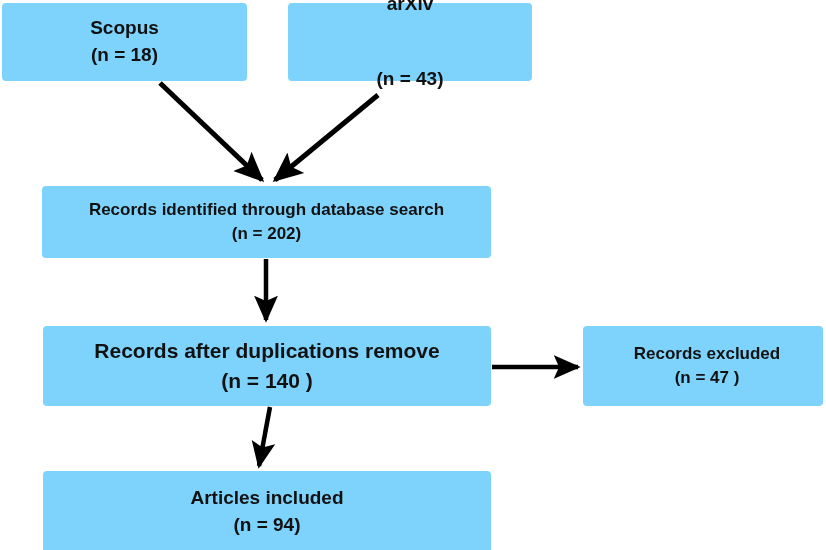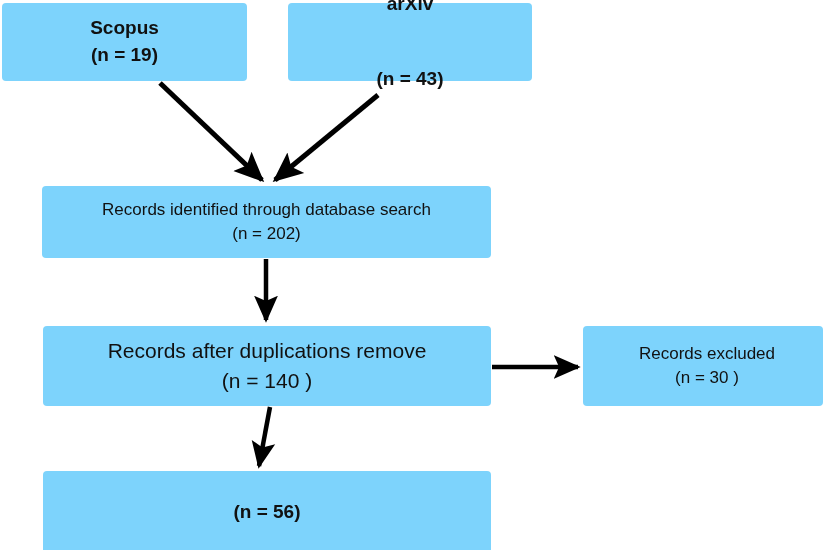--- a/index.html
+++ b/index.html
@@ -27,21 +27,21 @@
     color: #111111;
     text-align: center;
     line-height: 1.42;
   }
   .node .line1,
   .node .line2 {
     display: block;
     white-space: pre;
   }
   .bold { font-weight: bold; }
-  .regular { font-weight: normal; }
+  .regular { font-weight: bold; }
 
   
   #node-scopus   { left: 2px;   top: 3px;   width: 245px; height: 78px;  font-size: 19px; }
   #node-arxiv    { left: 288px; top: 3px;   width: 244px; height: 78px;  font-size: 19px; gap: 48px; }
   #node-identified { left: 42px;  top: 186px; width: 449px; height: 72px;  font-size: 17px; }
   #node-dedup    { left: 43px;  top: 326px; width: 448px; height: 80px;  font-size: 21px; }
   #node-excluded { left: 583px; top: 326px; width: 240px; height: 80px;  font-size: 17px; padding-left: 8px; }
   #node-included { left: 43px;  top: 471px; width: 448px; height: 82px;  font-size: 19px; }
 
   
@@ -72,40 +72,41 @@
 
     <line x1="266" y1="259" x2="266" y2="320" stroke="#000000" stroke-width="4.5" marker-end="url(#ah)"></line>
 
     <line x1="492" y1="367" x2="578" y2="367" stroke="#000000" stroke-width="4.5" marker-end="url(#ah)"></line>
 
     <line x1="270" y1="407" x2="259" y2="466" stroke="#000000" stroke-width="4.5" marker-end="url(#ah)"></line>
   </svg>
 
   <div class="node" id="node-scopus">
     <span class="line1 bold">Scopus</span>
-    <span class="line2 bold">(n = 19)</span>
+    <span class="line2 bold">(n = 18)</span>
   </div>
 
   <div class="node" id="node-arxiv">
     <span class="line1 bold">arXiv</span>
     <span class="line2 bold">(n = 43)</span>
   </div>
 
   <div class="node" id="node-identified">
     <span class="line1 regular">Records identified through database search</span>
     <span class="line2 regular">(n = 202)</span>
   </div>
 
   <div class="node" id="node-dedup">
     <span class="line1 regular">Records after duplications remove</span>
     <span class="line2 regular">(n = 140 )</span>
   </div>
 
   <div class="node" id="node-excluded">
     <span class="line1 regular">Records excluded</span>
-    <span class="line2 regular">(n = 30 )</span>
+    <span class="line2 regular">(n = 47 )</span>
   </div>
 
   <div class="node" id="node-included">
-    <span class="line2 bold">(n = 56)</span>
+    <span class="line1 bold">Articles included</span>
+    <span class="line2 bold">(n = 94)</span>
   </div>
 
 </div>
 
 </body></html>

